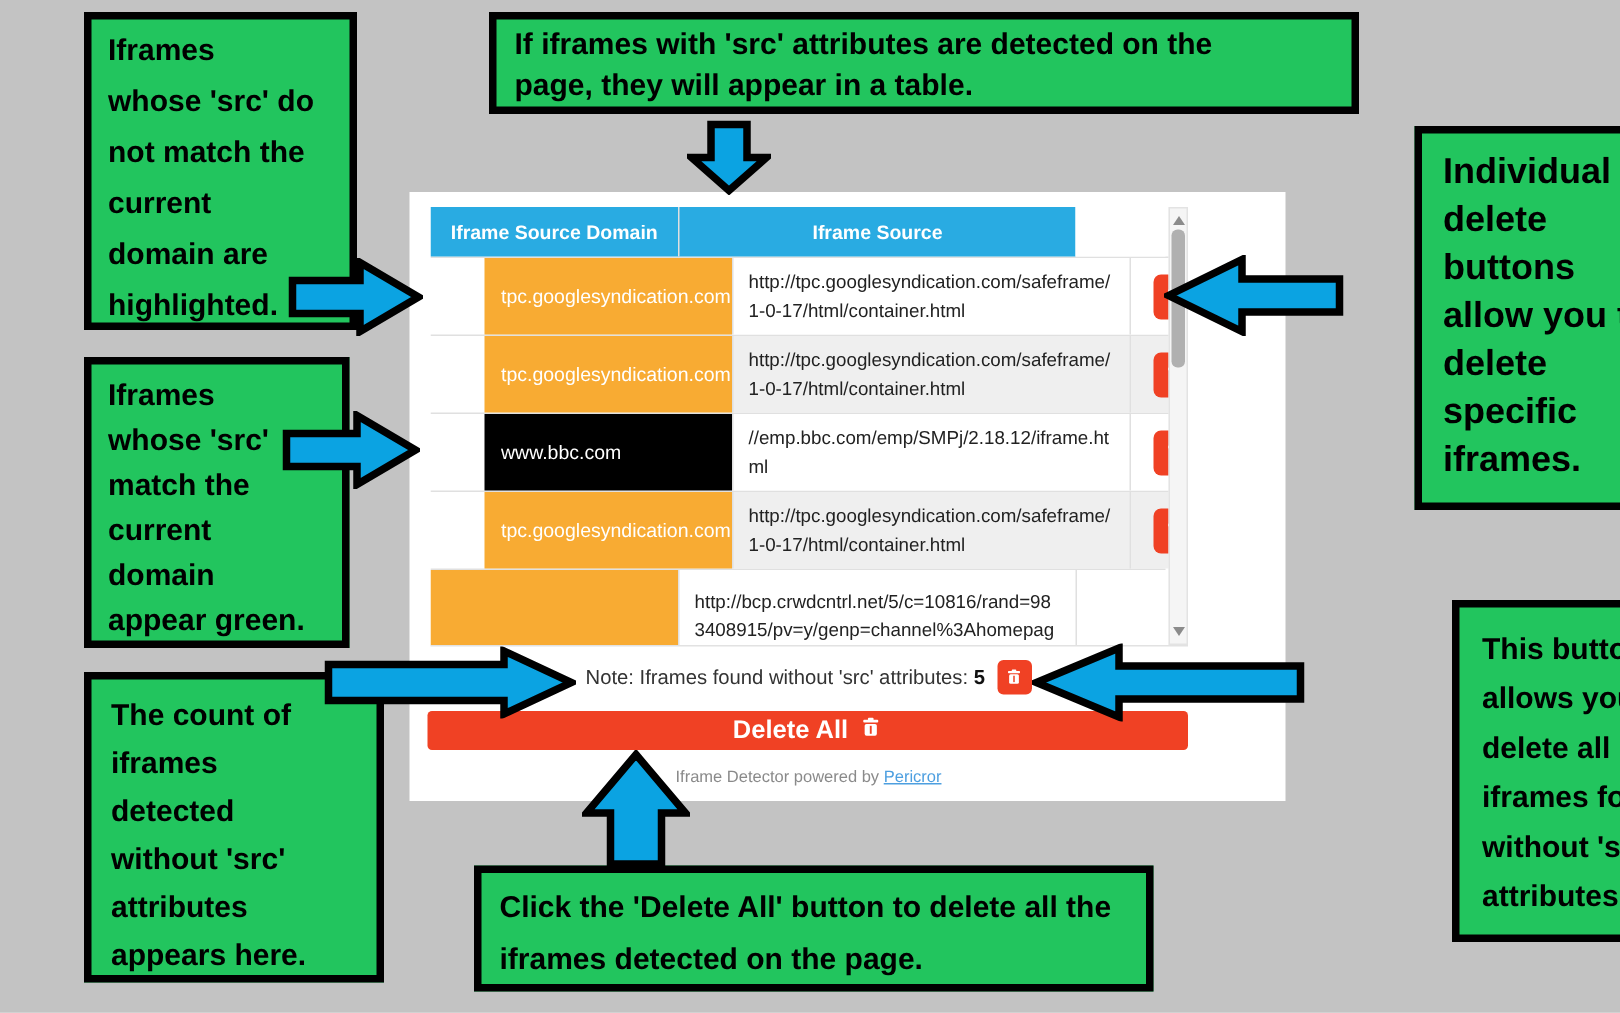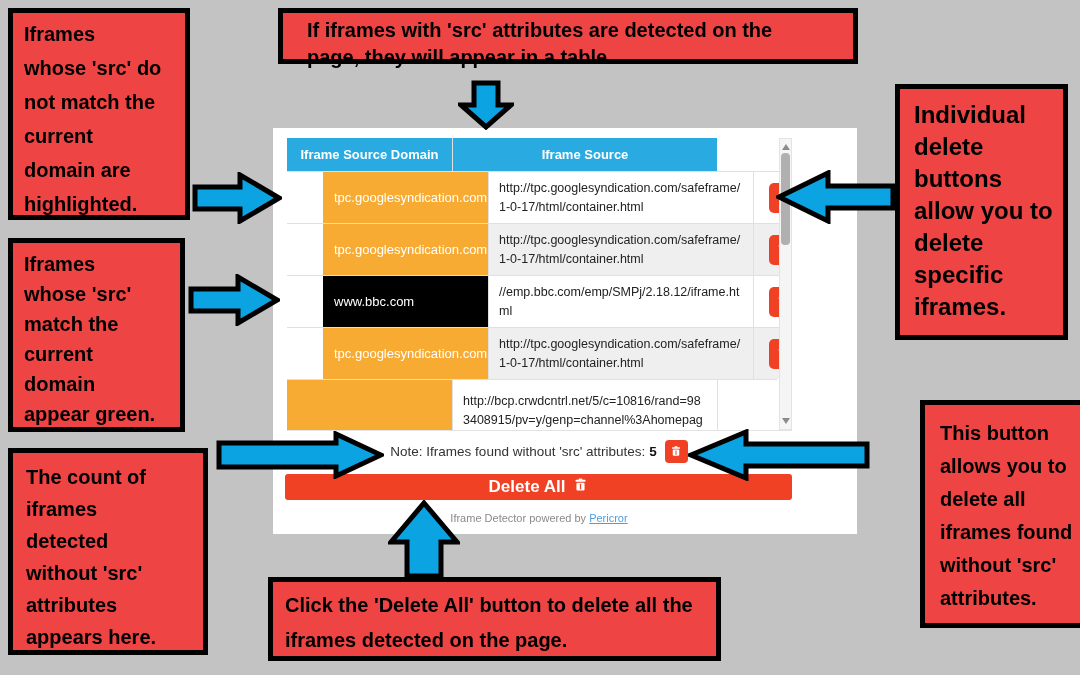--- a/index.html
+++ b/index.html
@@ -2,29 +2,29 @@
 <html><head>
 <meta charset="utf-8">
 <style>
   html,body{margin:0;padding:0;}
   .stage{
     position:relative;width:1080px;height:675px;background:#c3c3c3;
     font-family:"Liberation Sans","DejaVu Sans",sans-serif;overflow:hidden;
   }
   
   .callout{
-    position:absolute;background:#ef4444;border:5px solid #000;
+    position:absolute;background:#22c55e;border:5px solid #000;
     box-sizing:border-box;color:#000;font-weight:bold;
-    white-space:pre-line;z-index:5;
+    white-space:pre-line;z-index:5;margin-left:48px;
   }
   .callout .txt{display:block;}
   .c-tl{left:8px;top:8px;width:182px;height:212px;padding:4px 8px 0 11px;font-size:20px;line-height:34px;}
   .c-ml{left:8px;top:238px;width:177px;height:194px;padding:6px 8px 0 11px;font-size:20px;line-height:30px;}
   .c-bl{left:8px;top:448px;width:200px;height:207px;padding:8px 8px 0 13px;font-size:20px;line-height:32px;}
-  .c-tc{left:278px;top:8px;width:580px;height:56px;padding:4px 8px 0 24px;font-size:20px;line-height:27px;}
+  .c-tc{left:278px;top:8px;width:580px;height:68px;padding:4px 8px 0 12px;font-size:20px;line-height:27px;}
   .c-tr{left:895px;top:84px;width:173px;height:256px;padding:10px 8px 0 14px;font-size:24px;line-height:32px;}
   .c-br{left:920px;top:400px;width:208px;height:228px;padding:12px 8px 0 15px;font-size:20px;line-height:33px;}
   .c-bc{left:268px;top:577px;width:453px;height:84px;padding:6px 8px 0 12px;font-size:20px;line-height:35px;}
   
   .arrow{position:absolute;z-index:6;}
   .arrow svg{display:block;}
   .arrow polygon{fill:#0ba3e2;stroke:#000;stroke-width:5;stroke-linejoin:miter;}
   
   .panel{position:absolute;left:273px;top:128px;width:584px;height:406px;background:#fff;z-index:1;}
   .tablewrap{

